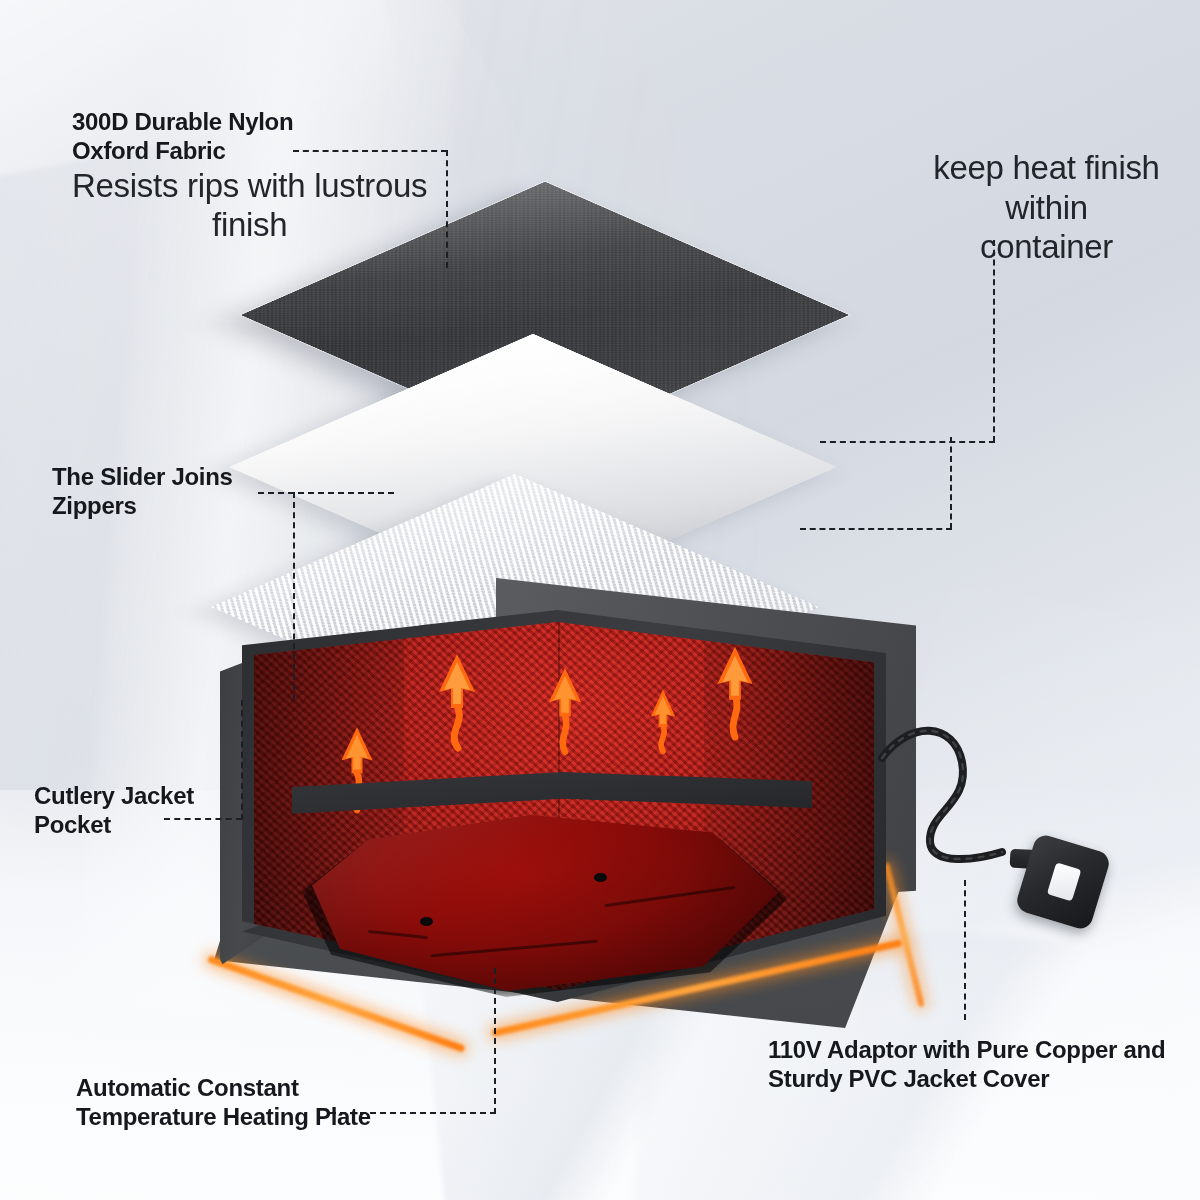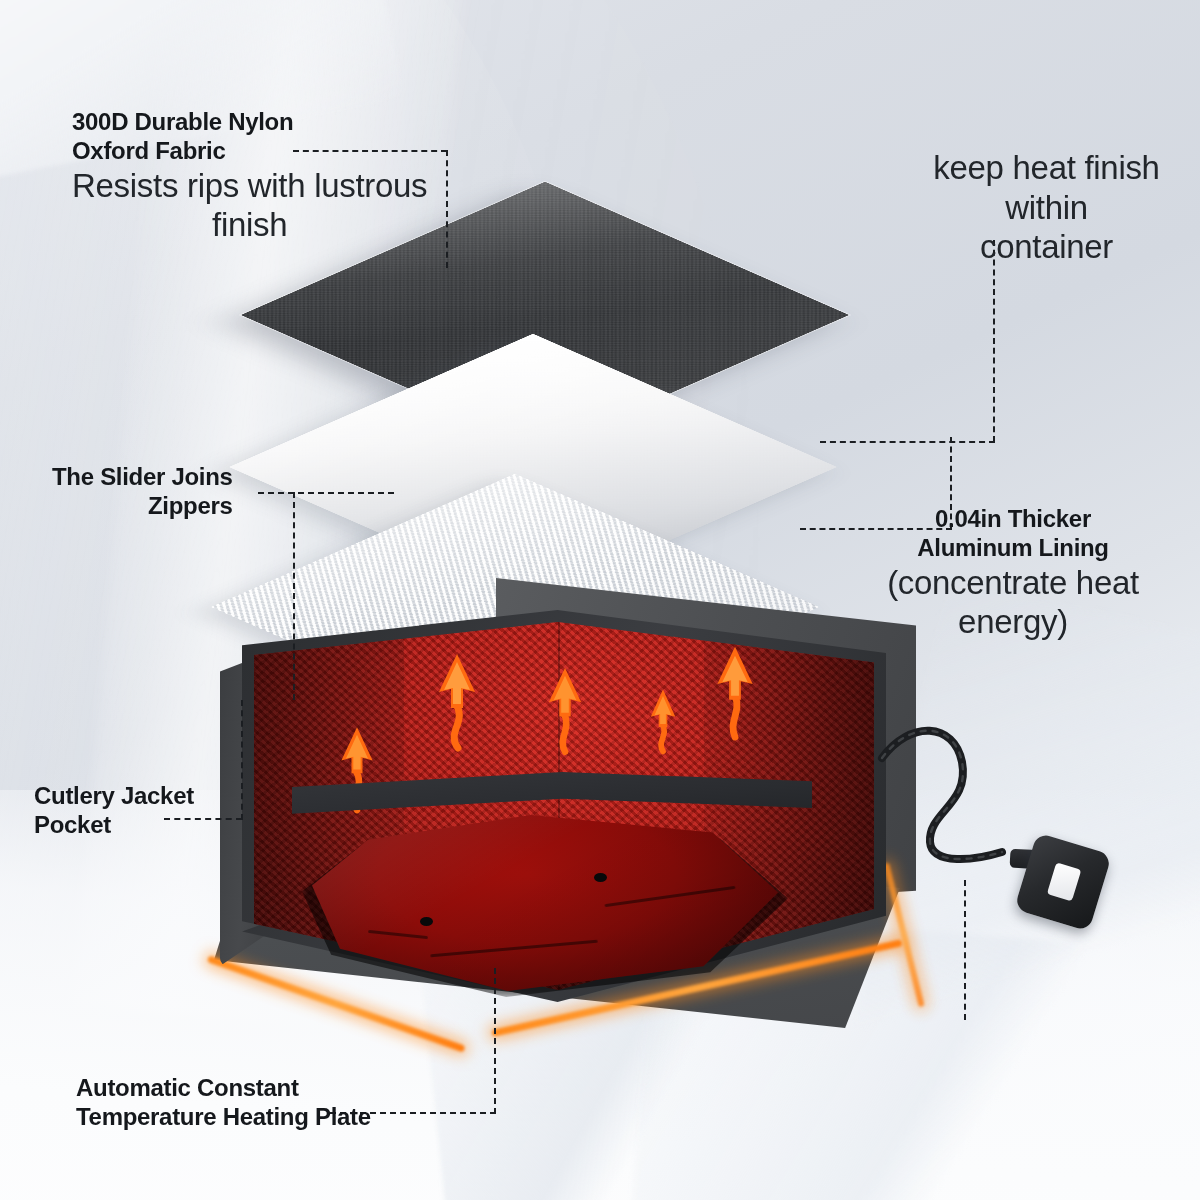--- a/index.html
+++ b/index.html
@@ -127,21 +127,21 @@
     font-size: 33px;
     color: #22262b;
     white-space: pre-line;
     letter-spacing: -0.3px;
     text-align: center;
   }
   .callout.right-al { text-align: left; }
 
   #c-nylon   { left: 72px;  top: 108px; }
   #c-wool    { left: 893px; top: 148px; }
-  #c-slider  { left: 52px;  top: 463px; text-align: right; }
+  #c-slider  { left: 52px;  top: 463px; }
   #c-alum    { left: 843px; top: 505px; text-align: center; width: 340px; }
   #c-cutlery { left: 34px;  top: 782px; }
   #c-heating { left: 76px;  top: 1074px; }
   #c-adaptor { left: 768px; top: 1036px; }
 
   
   .ld {
     position: absolute;
     pointer-events: none;
   }
@@ -607,30 +607,29 @@
   <div class="callout" id="c-wool">
     <div class="sub">keep heat finish within
 container</div>
   </div>
 
   <div class="callout" id="c-slider">
     <div class="ttl">The Slider Joins
 Zippers</div>
   </div>
 
-  <div class="callout right-al" id="c-alum">
-    <div class="ttl">0.04in Thicker
-Aluminum Lining</div>
-    <div class="sub">(concentrate heat energy)</div>
-  </div>
 
   <div class="callout" id="c-cutlery">
     <div class="ttl">Cutlery Jacket
 Pocket</div>
   </div>
 
   <div class="callout" id="c-heating">
     <div class="ttl">Automatic Constant
 Temperature Heating Plate</div>
   </div>
 
+  <div class="callout" id="c-adaptor">
+    <div class="ttl">110V Adaptor with Pure Copper and
+Sturdy PVC Jacket Cover</div>
+  </div>
 
 </div>
 
 </body></html>

